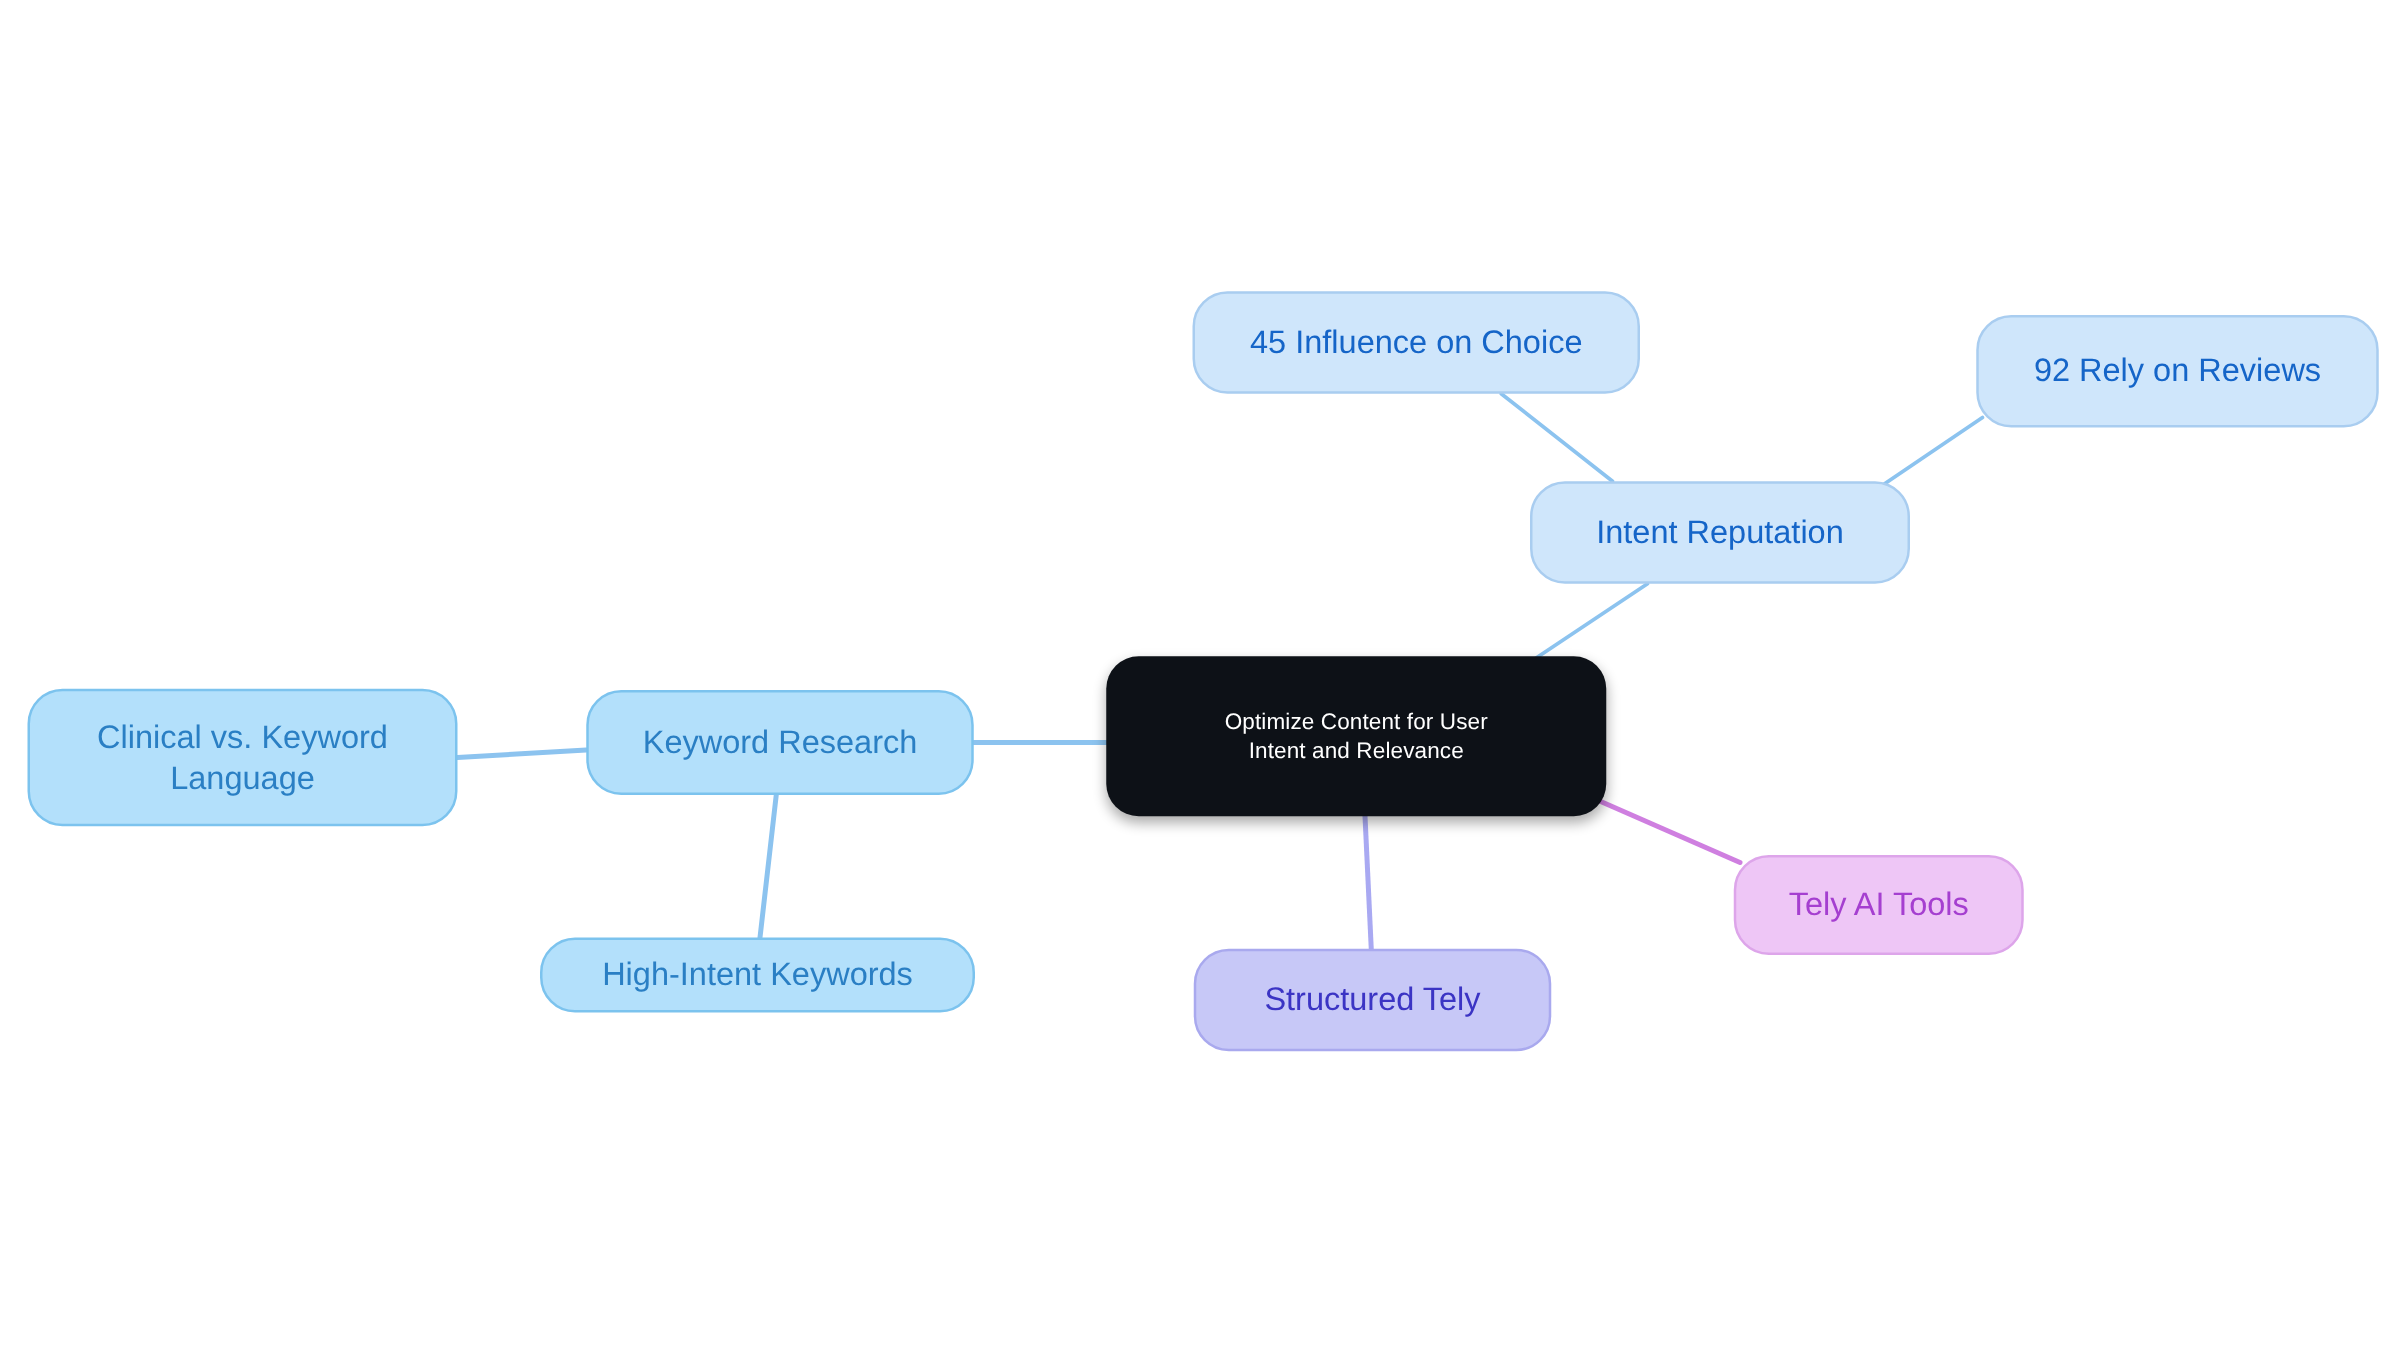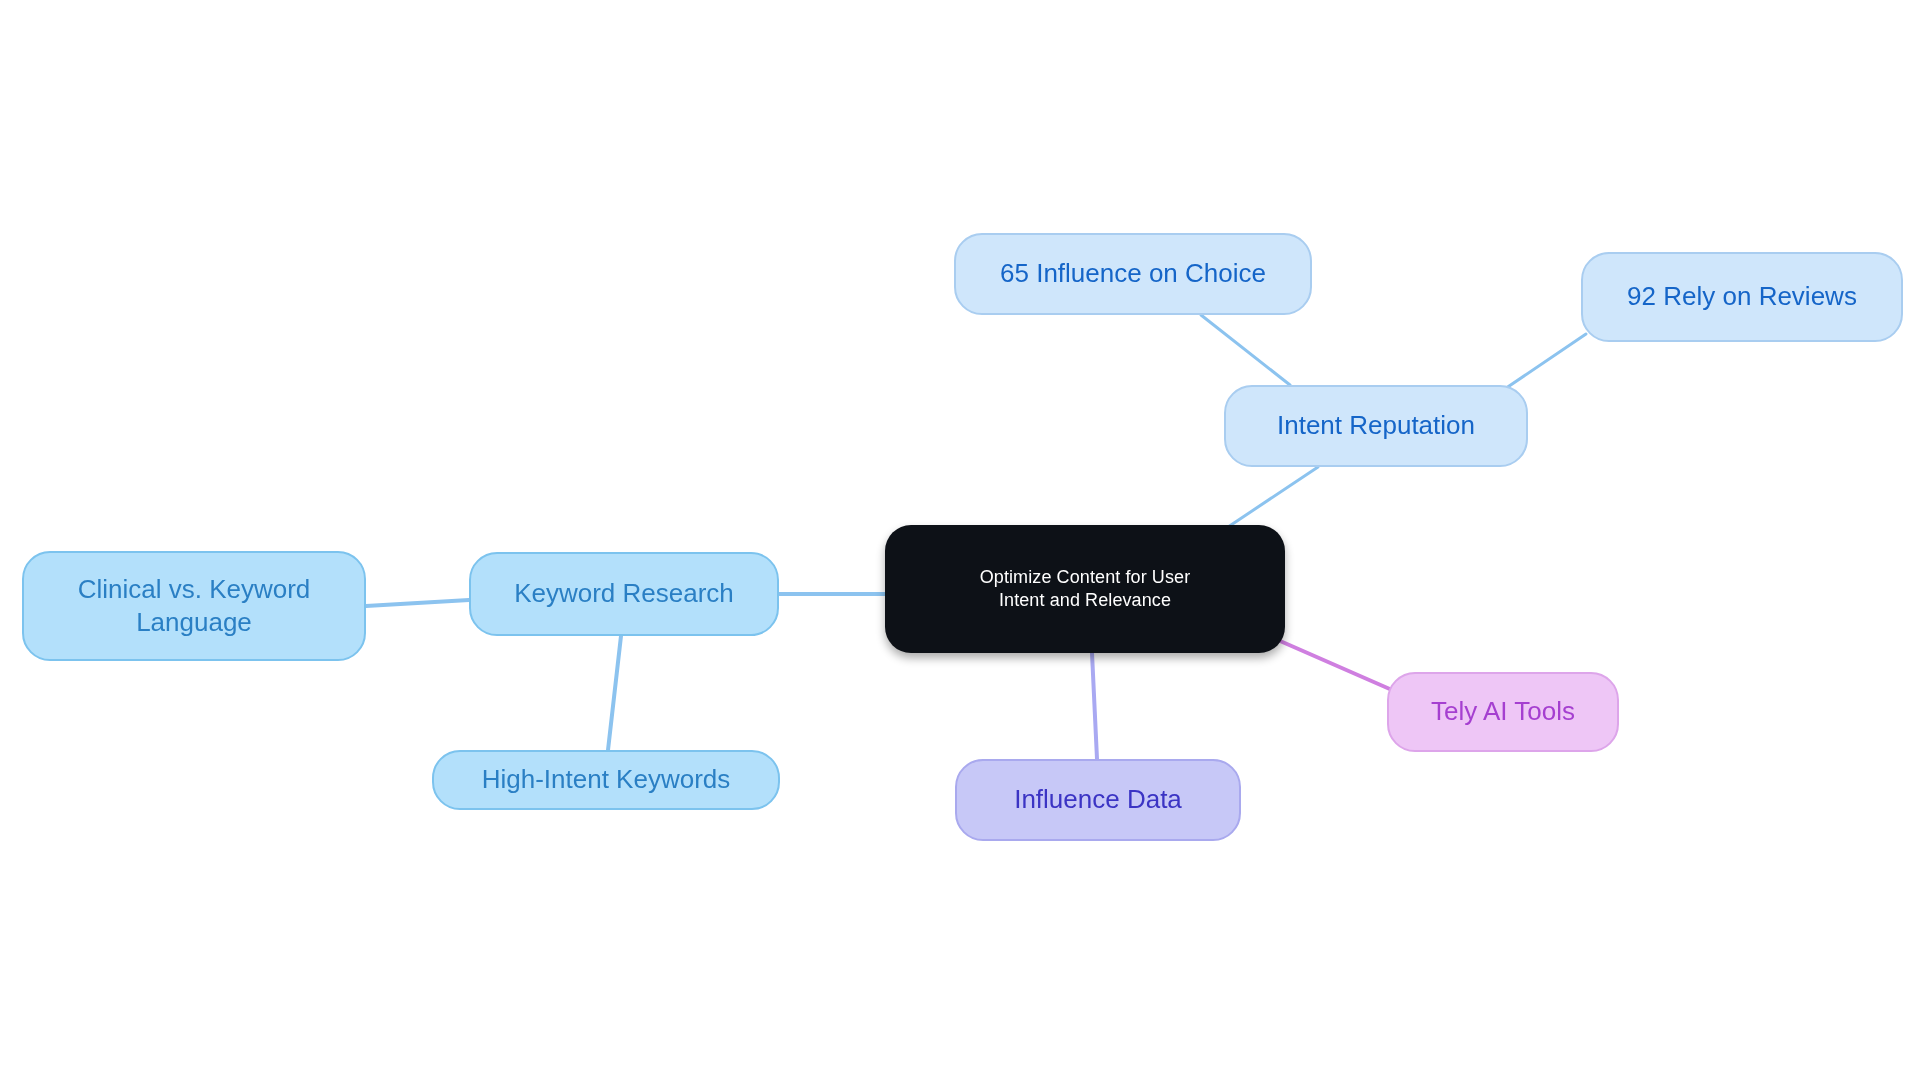--- a/index.html
+++ b/index.html
@@ -64,42 +64,43 @@
     background: #c7c8f7;
     border-color: #a9a9ee;
     color: #3b34c4;
     font-size: 26px;
   }
   .node-orchid {
     background: #eec6f6;
     border-color: #dda5ea;
     color: #a53fd0;
     font-size: 26px;
+    margin-top: 12px;
   }
 </style>
 </head>
 <body>
 
 <div id="canvas">
   <svg id="edges" viewBox="0 0 1920 1083">
       <line x1="1228" y1="527" x2="1318" y2="467" stroke="#8cc3ef" stroke-width="3" stroke-linecap="round"></line>
       <line x1="1290" y1="385" x2="1201" y2="315" stroke="#8cc3ef" stroke-width="3" stroke-linecap="round"></line>
       <line x1="1490" y1="399" x2="1586" y2="334" stroke="#8cc3ef" stroke-width="3" stroke-linecap="round"></line>
       <line x1="885" y1="594" x2="779" y2="594" stroke="#8cc3ef" stroke-width="4" stroke-linecap="round"></line>
       <line x1="469" y1="600" x2="366" y2="606" stroke="#8cc3ef" stroke-width="4" stroke-linecap="round"></line>
       <line x1="621" y1="636" x2="608" y2="750" stroke="#8cc3ef" stroke-width="4" stroke-linecap="round"></line>
       <line x1="1092" y1="653" x2="1097" y2="759" stroke="#a9a9f2" stroke-width="4" stroke-linecap="round"></line>
       <line x1="1271" y1="637" x2="1392" y2="690" stroke="#cf7fe0" stroke-width="4" stroke-linecap="round"></line>
     </svg>
   <div id="node-layer">
       <div class="node node-root" style="left: 885px; top: 525px; width: 400px; height: 128px;">Optimize Content for User
 Intent and Relevance</div>
       <div class="node node-blue-light" style="left: 1224px; top: 385px; width: 304px; height: 82px;">Intent Reputation</div>
-      <div class="node node-blue-light" style="left: 954px; top: 233px; width: 358px; height: 82px;">65 Influence on Choice</div>
+      <div class="node node-blue-light" style="left: 954px; top: 233px; width: 358px; height: 82px;">45 Influence on Choice</div>
       <div class="node node-blue-light" style="left: 1581px; top: 252px; width: 322px; height: 90px;">92 Rely on Reviews</div>
       <div class="node node-blue-mid" style="left: 469px; top: 552px; width: 310px; height: 84px;">Keyword Research</div>
       <div class="node node-blue-mid" style="left: 22px; top: 551px; width: 344px; height: 110px;">Clinical vs. Keyword
 Language</div>
       <div class="node node-blue-mid" style="left: 432px; top: 750px; width: 348px; height: 60px;">High-Intent Keywords</div>
-      <div class="node node-periwinkle" style="left: 955px; top: 759px; width: 286px; height: 82px;">Influence Data</div>
+      <div class="node node-periwinkle" style="left: 955px; top: 759px; width: 286px; height: 82px;">Structured Tely</div>
       <div class="node node-orchid" style="left: 1387px; top: 672px; width: 232px; height: 80px;">Tely AI Tools</div>
     </div>
 </div>
 
 </body></html>

